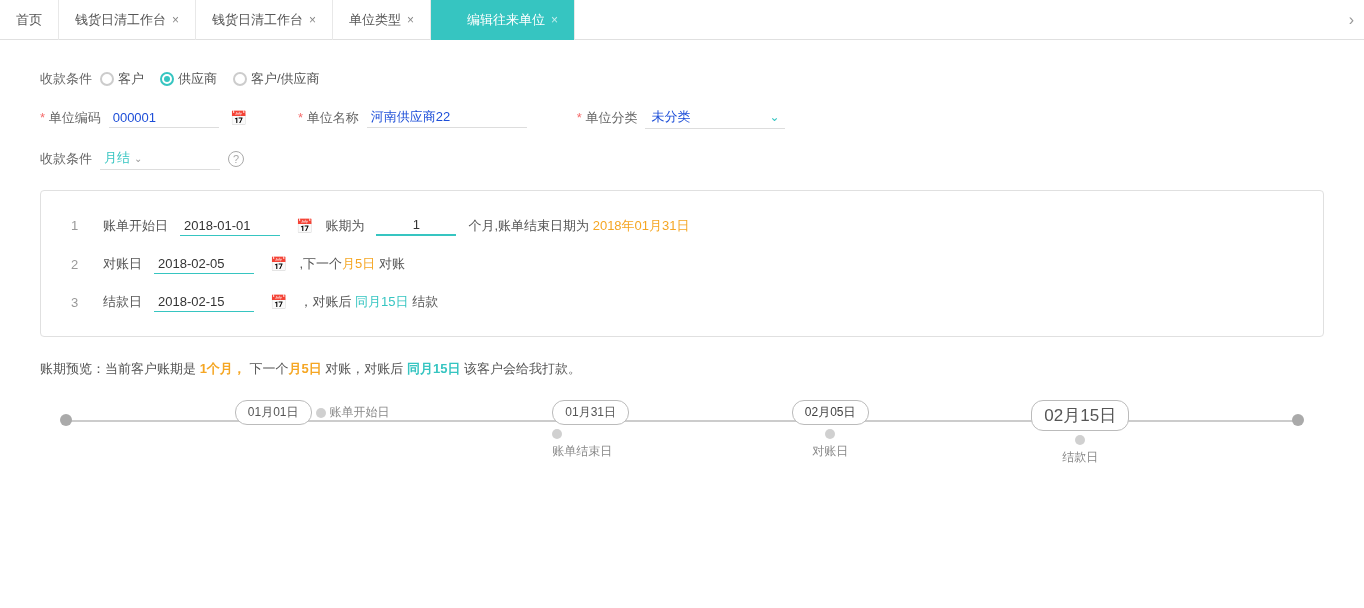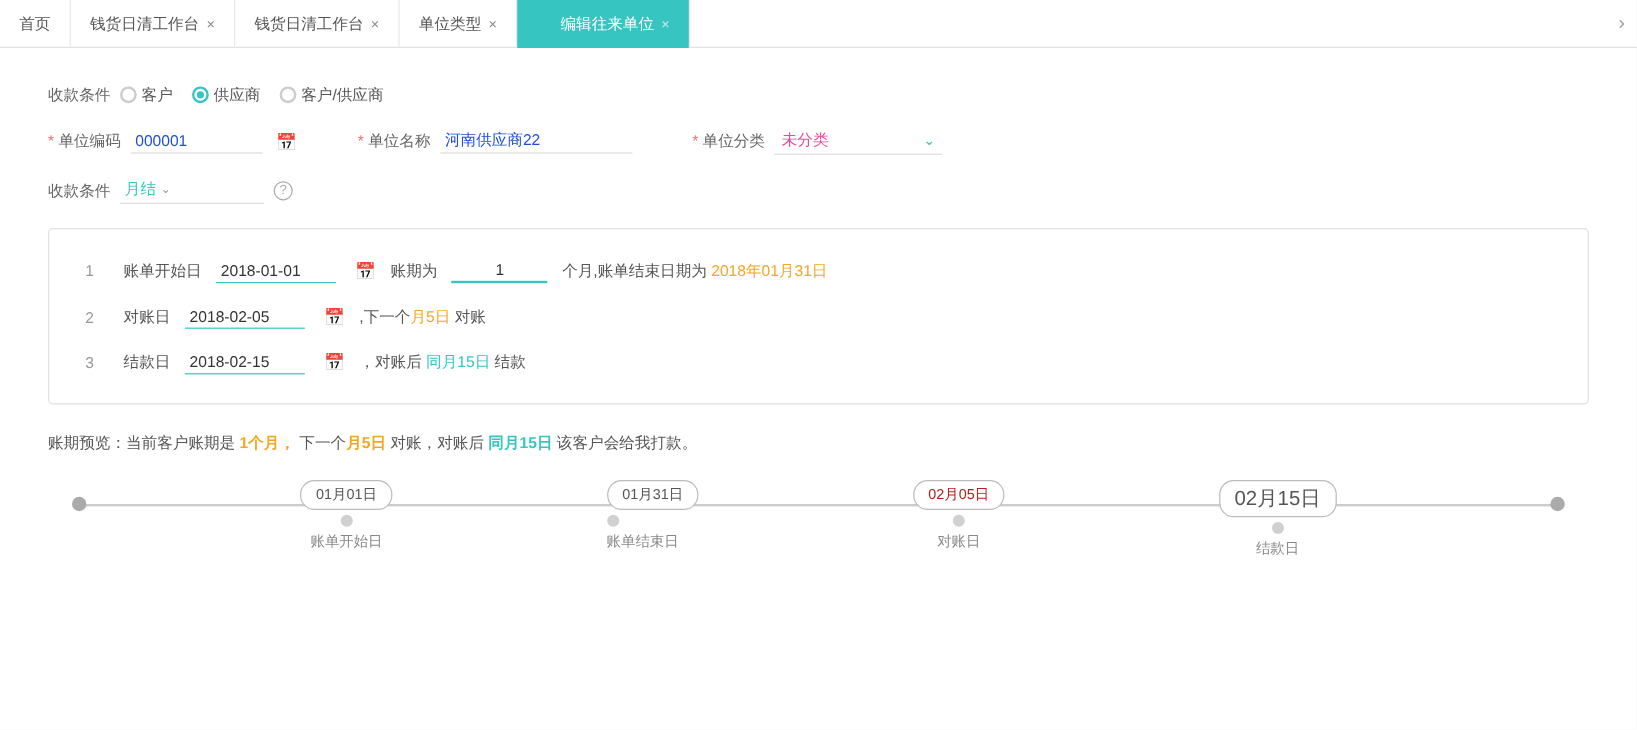--- a/index.html
+++ b/index.html
@@ -124,21 +124,21 @@
 
     
     .dropdown-field {
       display: flex;
       align-items: center;
       border-bottom: 1px solid #ddd;
       padding: 2px 6px;
       gap: 4px;
       min-width: 120px;
     }
-    .dropdown-value { font-size: 13px; color: #ec4899; }
+    .dropdown-value { font-size: 13px; color: #1d4ed8; }
     .dropdown-arrow { color: #36c5c1; font-size: 12px; margin-left: auto; }
 
     
     .cal-icon {
       color: #36c5c1;
       font-size: 14px;
       cursor: pointer;
       margin-left: 4px;
     }
 
@@ -341,34 +341,34 @@
   <div style="position:relative; padding: 0 20px;">
 
     <div style="position:absolute; top:20px; left:30px; right:30px; height:2px; background:#ccc; z-index:0;"></div>
 
     <div style="display:flex; justify-content:space-between; align-items:flex-start; position:relative; z-index:1;">
 
       <div style="display:flex; flex-direction:column; align-items:center;">
         <div style="width:12px; height:12px; border-radius:50%; background:#aaa; margin-top:14px;"></div>
       </div>
 
-      <div style="display:flex; flex-direction:column; align-items:center; gap:4px;">
+      <div style="display:flex; flex-direction:row; align-items:center; gap:4px;">
         <div style="border:1px solid #bbb; border-radius:12px; padding:3px 12px; font-size:12px; color:#555; background:#fff; white-space:nowrap;">01月01日</div>
         <div style="width:10px; height:10px; border-radius:50%; background:#d0d0d0;"></div>
         <div style="font-size:12px; color:#888; white-space:nowrap;">账单开始日</div>
       </div>
 
       <div style="display:flex; flex-direction:column; align-items:flex-start; gap:4px;">
         <div style="border:1px solid #bbb; border-radius:12px; padding:3px 12px; font-size:12px; color:#555; background:#fff; white-space:nowrap;">01月31日</div>
         <div style="width:10px; height:10px; border-radius:50%; background:#d0d0d0;"></div>
         <div style="font-size:12px; color:#888; white-space:nowrap;">账单结束日</div>
       </div>
 
       <div style="display:flex; flex-direction:column; align-items:center; gap:4px;">
-        <div style="border:1px solid #bbb; border-radius:12px; padding:3px 12px; font-size:12px; color:#b91c1c; background:#fff; white-space:nowrap;">02月05日</div>
+        <div style="border:1px solid #bbb; border-radius:12px; padding:3px 12px; font-size:12px; color:#404040; background:#fff; white-space:nowrap;">02月05日</div>
         <div style="width:10px; height:10px; border-radius:50%; background:#d0d0d0;"></div>
         <div style="font-size:12px; color:#888; white-space:nowrap;">对账日</div>
       </div>
 
       <div style="display:flex; flex-direction:column; align-items:center; gap:4px;">
         <div style="border:1px solid #bbb; border-radius:12px; padding:3px 12px; font-size:17px; color:#555; background:#fff; white-space:nowrap;">02月15日</div>
         <div style="width:10px; height:10px; border-radius:50%; background:#d0d0d0;"></div>
         <div style="font-size:12px; color:#888; white-space:nowrap;">结款日</div>
       </div>
 

